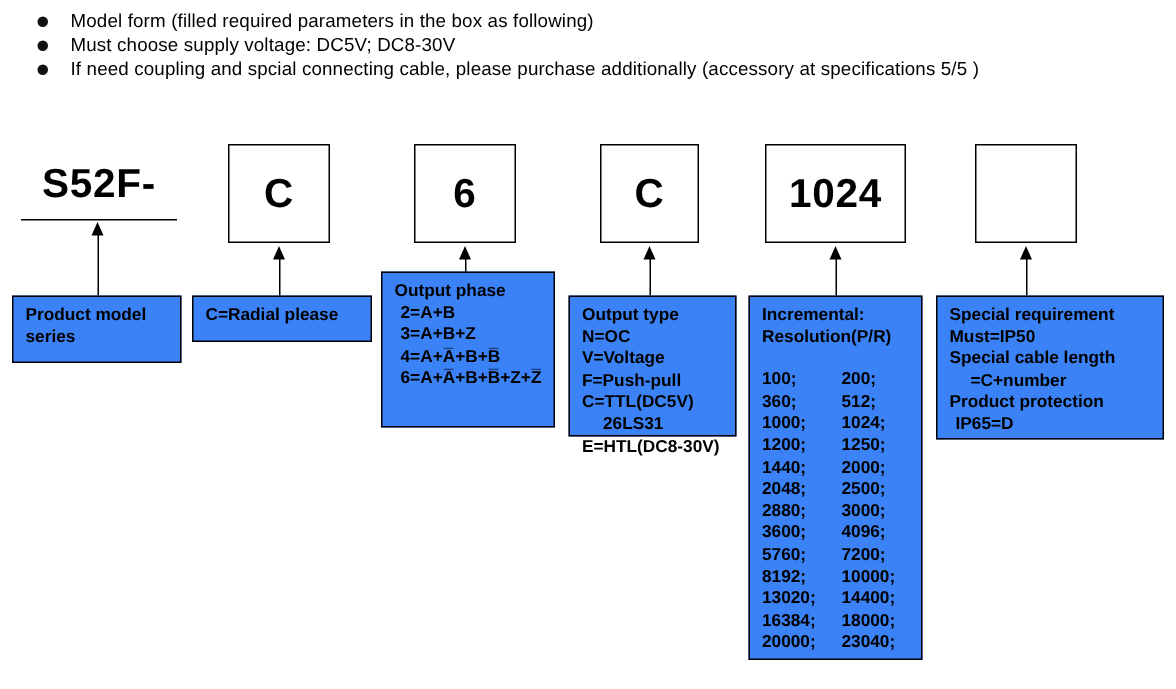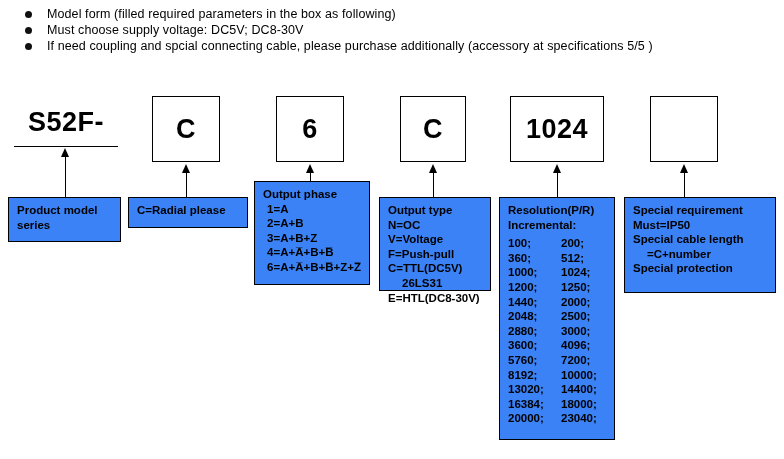--- a/index.html
+++ b/index.html
@@ -110,21 +110,21 @@
   }
   .desc-line.indent {
     padding-left: 14px;
   }
   .desc-line.indent-sm {
     padding-left: 4px;
   }
 
   
   .res-table {
-    margin-top: 4px;
+    margin-top: 14px;
   }
   .res-row {
     font-size: 11.5px;
     line-height: 14.6px;
     white-space: pre;
     display: flex;
   }
   .res-col-a {
     width: 53px;
     display: inline-block;
@@ -198,40 +198,39 @@
   <div class="desc-line">Product model</div>
   <div class="desc-line">series</div>
 </div>
 
 <div class="desc-box" style="left:128px; top:197px; width:120px; height:31px;">
   <div class="desc-line">C=Radial please</div>
 </div>
 
 <div class="desc-box" style="left:254px; top:181px; width:116px; height:104px;">
   <div class="desc-line">Output phase</div>
-  <div class="desc-line indent-sm"><span>1</span>=<span>A</span></div>
   <div class="desc-line indent-sm"><span>2</span>=<span>A+B</span></div>
   <div class="desc-line indent-sm"><span>3</span>=<span>A+B+Z</span></div>
   <div class="desc-line indent-sm"><span>4</span>=<span>A+A̅+B+B̅</span></div>
   <div class="desc-line indent-sm"><span>6</span>=<span>A+A̅+B+B̅+Z+Z̅</span></div>
 </div>
 
 <div class="desc-box" style="left:379px; top:197px; width:112px; height:94px;">
   <div class="desc-line">Output type</div>
   <div class="desc-line">N=OC</div>
   <div class="desc-line">V=Voltage</div>
   <div class="desc-line">F=Push-pull</div>
   <div class="desc-line">C=TTL(DC5V)</div>
   <div class="desc-line indent">26LS31</div>
   <div class="desc-line">E=HTL(DC8-30V)</div>
 </div>
 
 <div class="desc-box" style="left:499px; top:197px; width:116px; height:243px;">
+  <div class="desc-line">Incremental:</div>
   <div class="desc-line">Resolution(P/R)</div>
-  <div class="desc-line">Incremental:</div>
   <div class="res-table">
     <div class="res-row"><span class="res-col-a">100;</span><span class="res-col-b">200;</span></div>
     <div class="res-row"><span class="res-col-a">360;</span><span class="res-col-b">512;</span></div>
     <div class="res-row"><span class="res-col-a">1000;</span><span class="res-col-b">1024;</span></div>
     <div class="res-row"><span class="res-col-a">1200;</span><span class="res-col-b">1250;</span></div>
     <div class="res-row"><span class="res-col-a">1440;</span><span class="res-col-b">2000;</span></div>
     <div class="res-row"><span class="res-col-a">2048;</span><span class="res-col-b">2500;</span></div>
     <div class="res-row"><span class="res-col-a">2880;</span><span class="res-col-b">3000;</span></div>
     <div class="res-row"><span class="res-col-a">3600;</span><span class="res-col-b">4096;</span></div>
     <div class="res-row"><span class="res-col-a">5760;</span><span class="res-col-b">7200;</span></div>
@@ -240,14 +239,15 @@
     <div class="res-row"><span class="res-col-a">16384;</span><span class="res-col-b">18000;</span></div>
     <div class="res-row"><span class="res-col-a">20000;</span><span class="res-col-b">23040;</span></div>
   </div>
 </div>
 
 <div class="desc-box" style="left:624px; top:197px; width:152px; height:96px;">
   <div class="desc-line">Special requirement</div>
   <div class="desc-line">Must=IP50</div>
   <div class="desc-line">Special cable length</div>
   <div class="desc-line indent">=C+number</div>
-  <div class="desc-line">Special protection</div>
+  <div class="desc-line">Product protection</div>
+  <div class="desc-line indent-sm">IP65=D</div>
 </div>
 
 </body></html>

